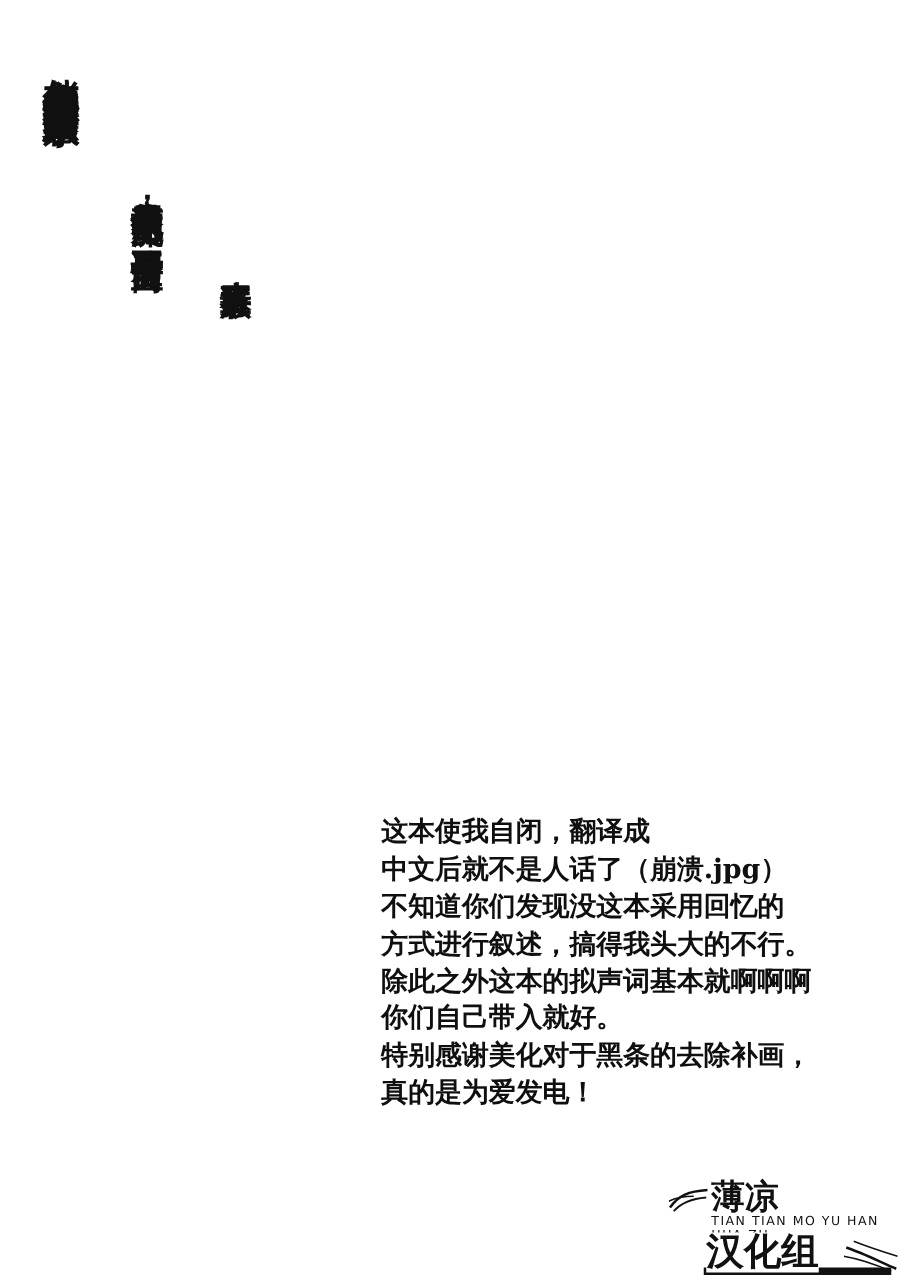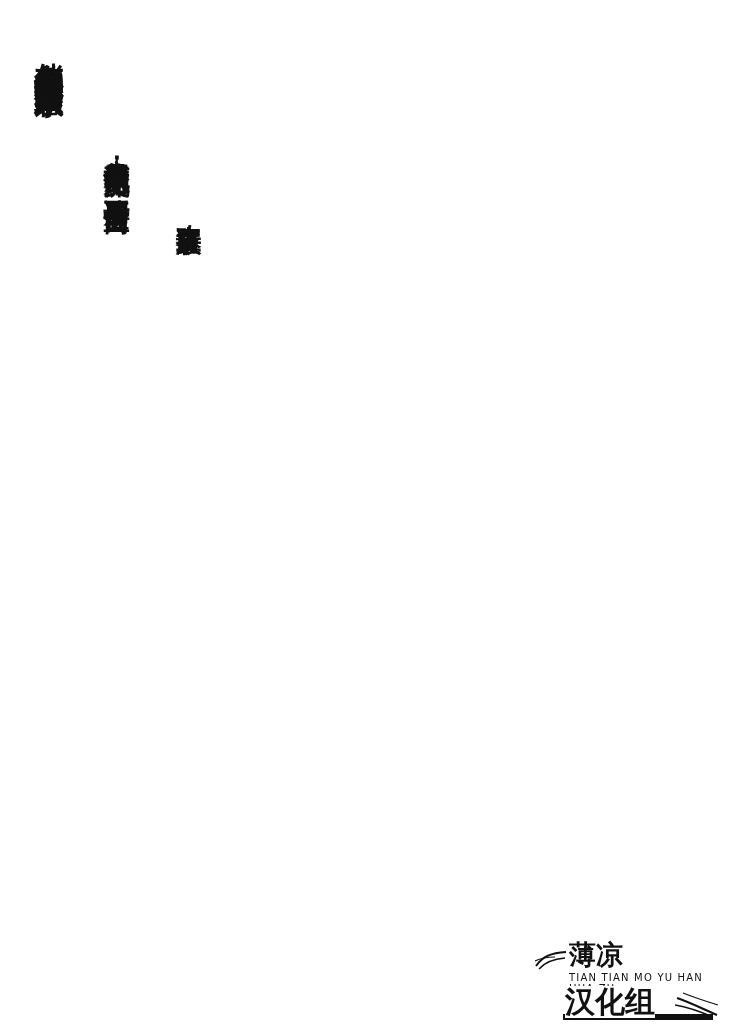--- a/index.html
+++ b/index.html
@@ -72,21 +72,21 @@
     height: 78px;
   }
   #logo .logo-row1 {
     position: absolute;
     left: 36px;
     top: 0px;
     font-size: 27px;
     font-weight: 700;
     letter-spacing: 0px;
     color: #111;
-    font-family: Liberation Mono, monospace;
+    font-family: Liberation Sans, sans-serif;
     line-height: 1;
   }
   #logo .logo-latin {
     position: absolute;
     left: 36px;
     top: 28px;
     font-size: 10px;
     letter-spacing: 1.2px;
     color: #111;
     font-family: "DejaVu Sans", "Liberation Sans", sans-serif;
@@ -131,20 +131,30 @@
 <body>
 
 <div id="page">
 
   <div class="vcol" id="col-contact">倘若有小伙伴感兴趣进组请务必遵循封面留下的信息来联系</div>
 
   <div class="vcol" id="col-notice">本作品仅用于汉化交流而用，请不要用于任何商业目</div>
 
   <div class="vcol" id="col-support">喜欢请支持正版</div>
 
+  <div id="note">
+    <span class="ln">这本使我自闭，翻译成</span>
+    <span class="ln">中文后就不是人话了（崩溃.jpg）</span>
+    <span class="ln">不知道你们发现没这本采用回忆的</span>
+    <span class="ln">方式进行叙述，搞得我头大的不行。</span>
+    <span class="ln">除此之外这本的拟声词基本就啊啊啊</span>
+    <span class="ln">你们自己带入就好。</span>
+    <span class="ln">特别感谢美化对于黑条的去除补画，</span>
+    <span class="ln">真的是为爱发电！</span>
+  </div>
 
   <div id="logo">
     <svg class="flourish-a" viewBox="0 0 34 20">
       <path d="M1 16 C8 6, 16 3, 31 2" stroke="#111" stroke-width="2" fill="none"></path>
       <path d="M4 19 C10 12, 18 9, 30 8" stroke="#111" stroke-width="1.5" fill="none"></path>
       <path d="M0 11 C6 8, 12 7, 20 7" stroke="#111" stroke-width="1.2" fill="none"></path>
     </svg>
     <div class="logo-row1">薄凉</div>
     <div class="logo-latin">TIAN TIAN MO YU HAN HUA ZU</div>
     <div class="bar"></div>

